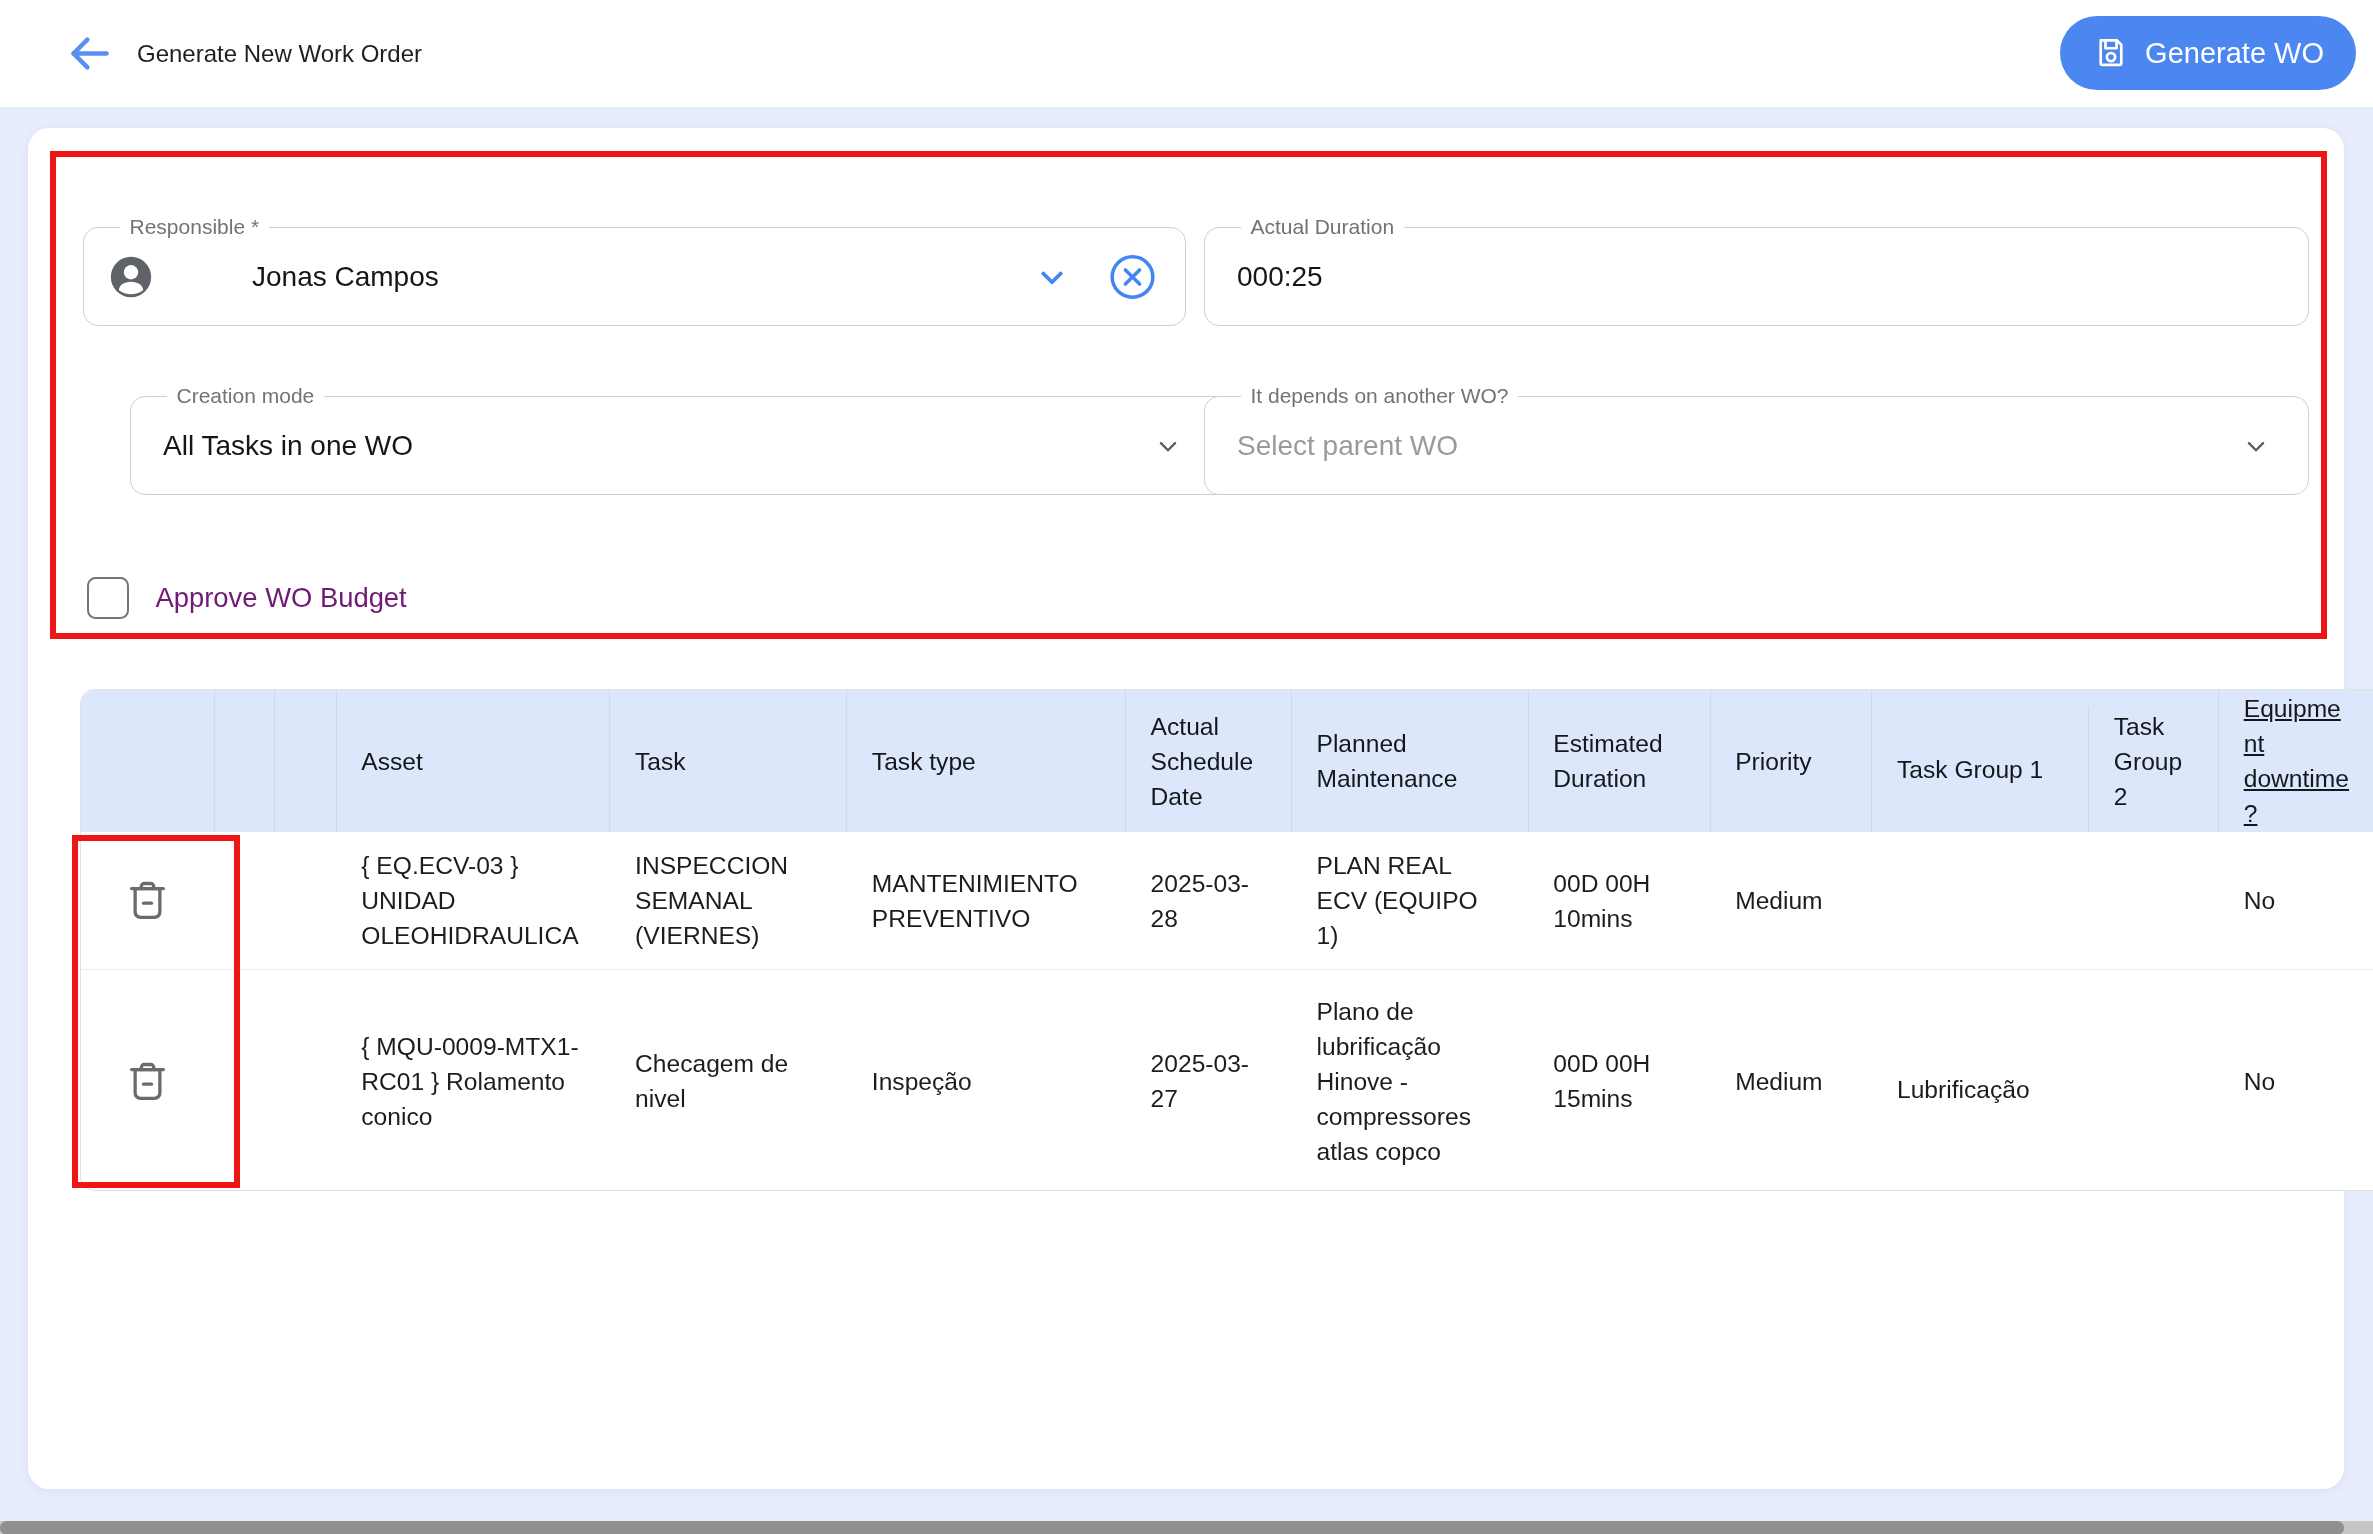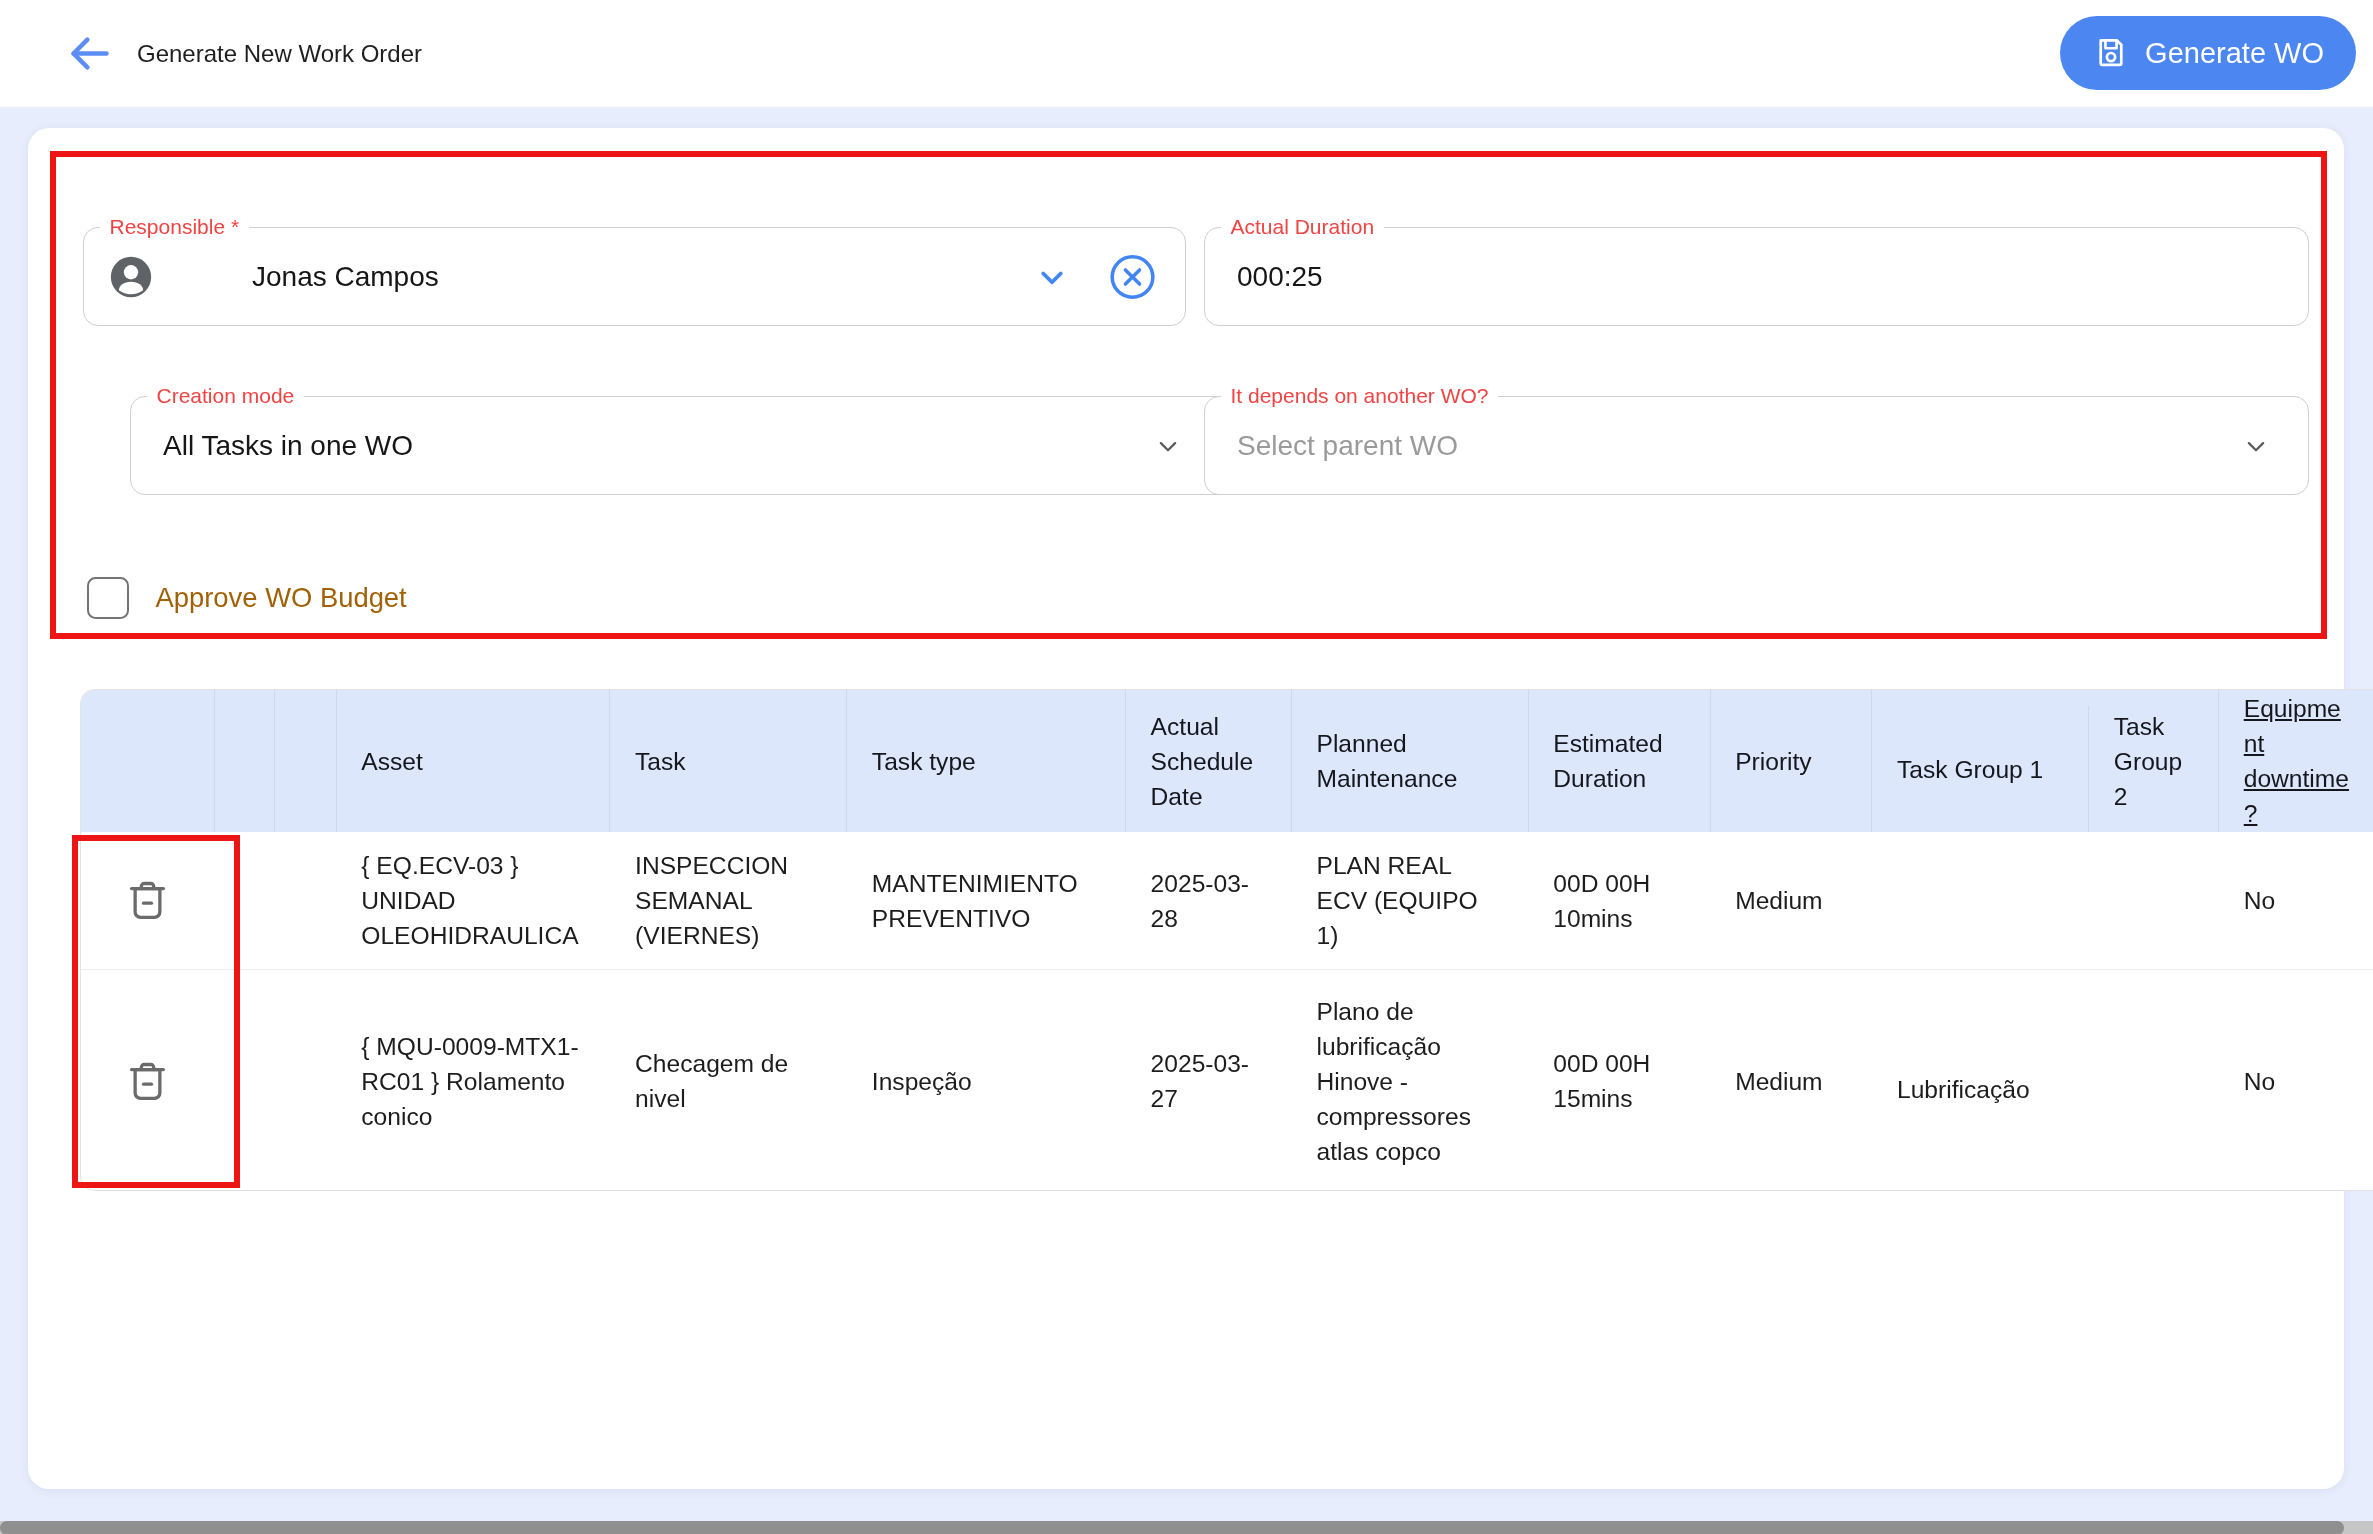--- a/index.html
+++ b/index.html
@@ -21,39 +21,39 @@
     display:flex;align-items:center;gap:15px;padding:16px 32px;
     background:#4c87f1;color:#ffffff;border:none;border-radius:37px;
     font-size:29px;font-weight:500;font-family:"Liberation Sans",sans-serif;cursor:pointer;
   }
 
   
   .card{position:absolute;left:28px;top:128px;width:2316px;height:1361px;background:#ffffff;border-radius:21px;box-shadow:0 1.9px 9.5px rgba(40,60,120,0.07);z-index:1;}
 
   
   .field{position:absolute;background:#fff;border:1.5px solid #cfcfcf;border-radius:15px;box-sizing:border-box;z-index:2;}
-  .field .flabel{position:absolute;top:-13.2px;left:16px;background:#ffffff;padding:0 9.5px;font-size:21px;color:#ef4444;white-space:nowrap;}
+  .field .flabel{position:absolute;top:-13.2px;left:36px;background:#ffffff;padding:0 9.5px;font-size:21px;color:#737373;white-space:nowrap;}
   .field .fvalue{position:absolute;left:32px;top:0;height:100%;display:flex;align-items:center;font-size:28px;color:#161616;}
   .field .placeholder{color:#9a9a9a;}
   .f-responsible{left:83px;top:227px;width:1103px;height:99px;}
   .f-duration{left:1204px;top:227px;width:1105px;height:99px;}
   .f-creation{left:83px;top:396px;width:1103px;height:99px;margin-left:47px;}
   .f-depends{left:1204px;top:396px;width:1105px;height:99px;}
   .f-responsible .fvalue{left:168px;}
   .icon-abs{position:absolute;top:50%;transform:translateY(-50%);display:flex;align-items:center;justify-content:center;}
   .avatar{left:24.6px;}
   .chev-resp{right:112px;cursor:pointer;}
   .clear-x{right:26.5px;cursor:pointer;background:transparent;border:none;padding:0;}
   .chev-creation{right:47px;}
   .chev-depends{right:35px;}
 
   
   .chk-row{position:absolute;left:87px;top:577px;display:flex;align-items:center;z-index:2;}
   .chk-box{width:42px;height:42px;border:2.8px solid #757575;border-radius:8.5px;background:#fff;box-sizing:border-box;cursor:pointer;}
-  .chk-label{margin-left:26.5px;font-size:27.4px;color:#a16207;}
+  .chk-label{margin-left:26.5px;font-size:27.4px;color:#701a75;}
 
   
   .tbl-paper{position:absolute;left:80px;top:689px;width:2293px;height:502px;background:#ffffff;border:0.9px solid #e2e2e2;border-radius:15px 0 0 15px;border-right:none;box-sizing:border-box;overflow:hidden;z-index:2;}
   .trow{display:flex;width:2293px;}
   .thead{height:142px;background:#dce7fb;}
   .tbody1{height:137px;border-bottom:0.9px solid #ededed;}
   .tbody2{height:222px;}
   .cell{box-sizing:border-box;display:flex;align-items:center;padding:0 24.6px;font-size:24.6px;line-height:35px;color:#1d1d1d;overflow:hidden;}
   .thead .cell{border-right:0.9px solid #ccd8f0;color:#15171c;}
   .thead .cell:last-child{border-right:none;text-decoration:underline;}

